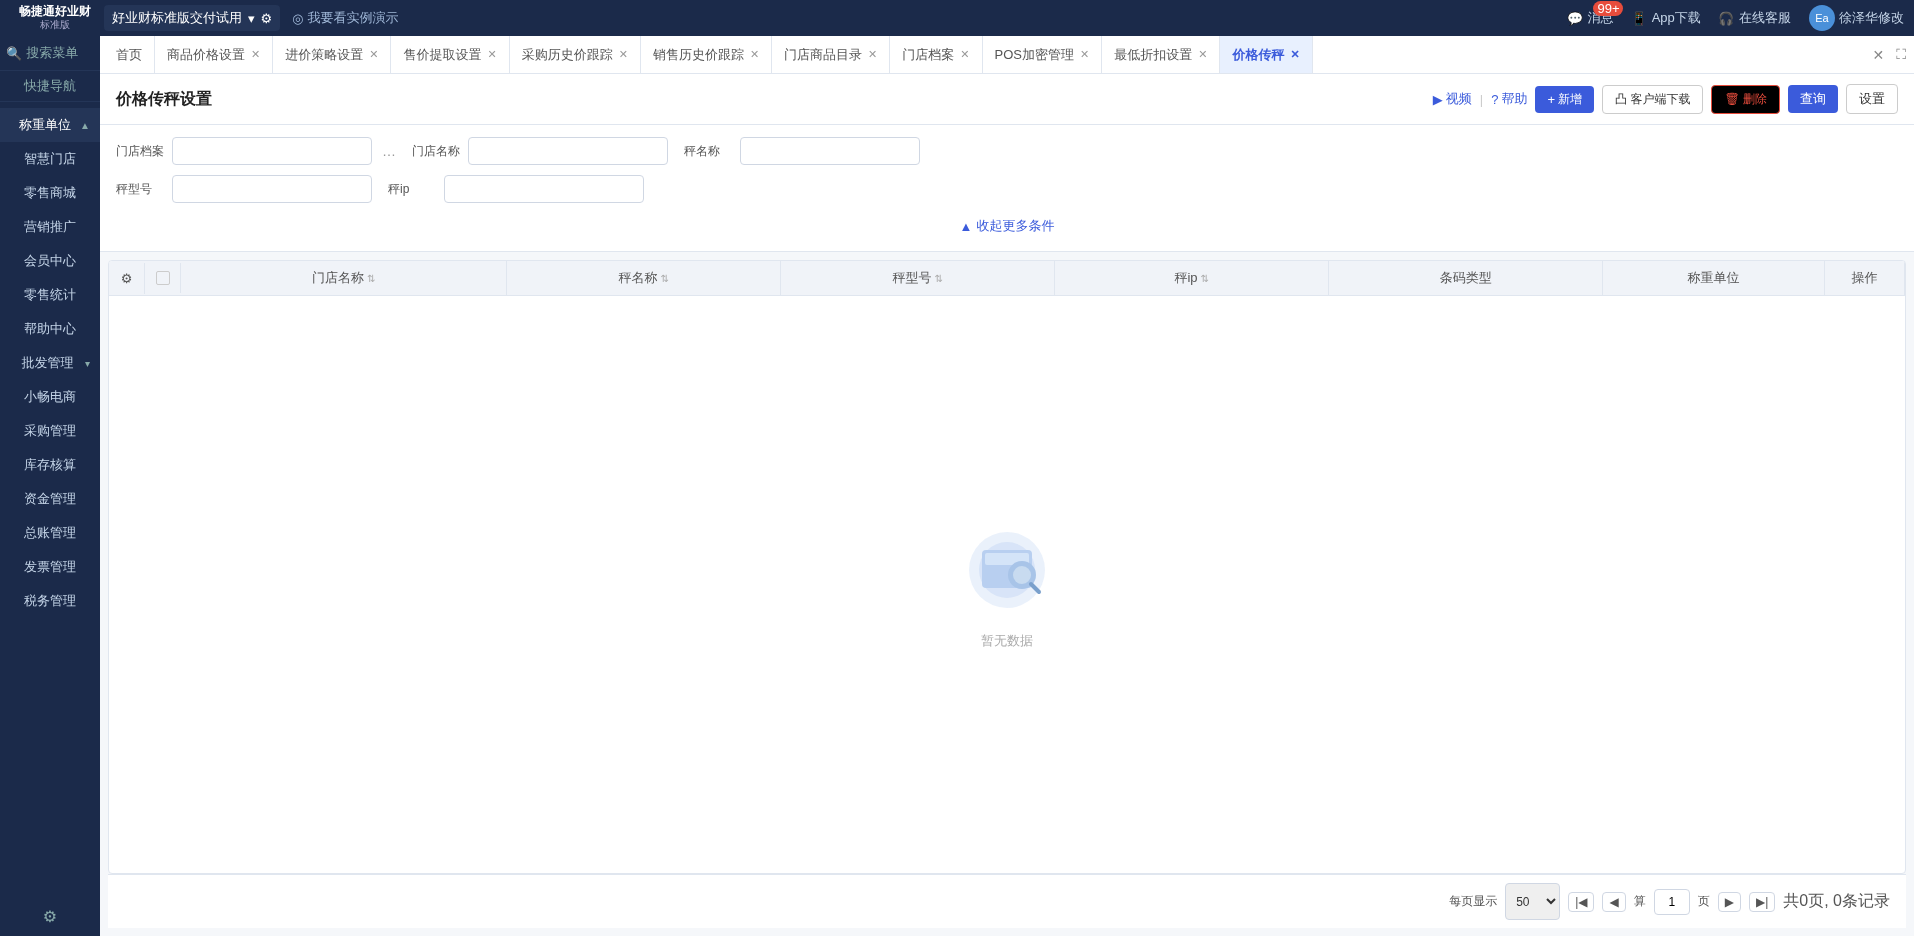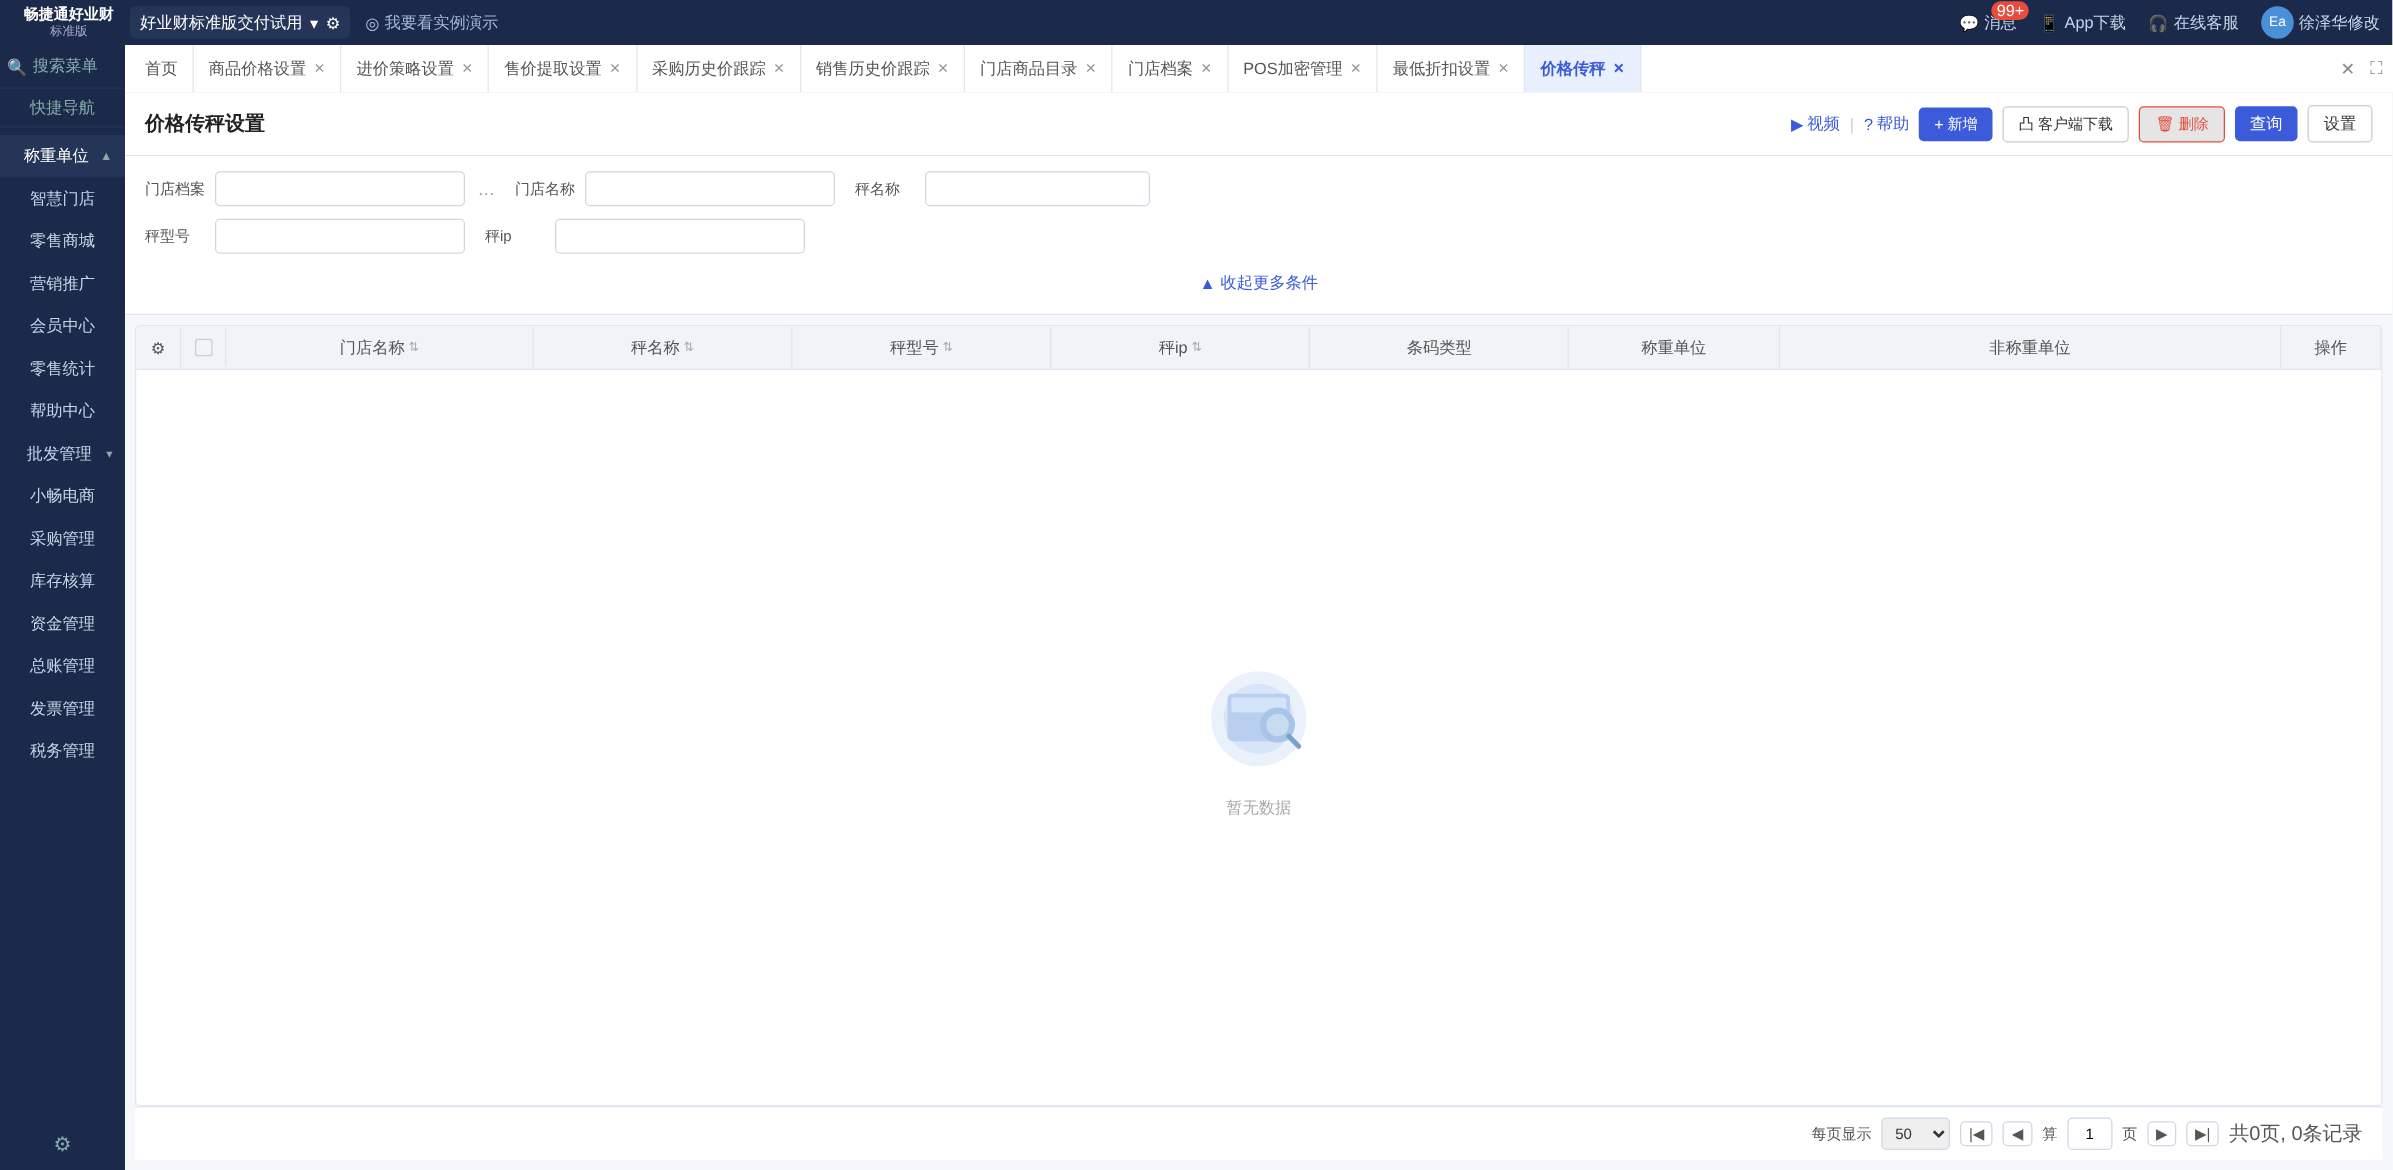--- a/index.html
+++ b/index.html
@@ -75,21 +75,21 @@
     .page-header {
       background: #fff; padding: 10px 16px; border-bottom: 1px solid #e0e6ef;
       display: flex; align-items: center; justify-content: space-between; flex-shrink: 0;
     }
     .page-title { font-size: 16px; font-weight: bold; color: #222; }
     .page-actions { display: flex; align-items: center; gap: 8px; }
     .page-action-link { display: flex; align-items: center; gap: 3px; color: #3b5bdb; font-size: 12px; cursor: pointer; }
     .divider-v { color: #ccc; }
     .btn-primary { background: #3b5bdb; color: #fff; border: none; border-radius: 4px; padding: 5px 12px; cursor: pointer; font-size: 12px; display: flex; align-items: center; gap: 3px; }
     .btn-outline { background: #fff; color: #333; border: 1px solid #ccc; border-radius: 4px; padding: 5px 12px; cursor: pointer; font-size: 12px; display: flex; align-items: center; gap: 3px; }
-    .btn-danger { background: #e5e5e5; color: #e74c3c; border: 1px solid #e74c3c; border-radius: 4px; padding: 5px 12px; cursor: pointer; font-size: 12px; display: flex; align-items: center; gap: 3px; }
+    .btn-danger { background: #000000; color: #e74c3c; border: 1px solid #e74c3c; border-radius: 4px; padding: 5px 12px; cursor: pointer; font-size: 12px; display: flex; align-items: center; gap: 3px; }
 
     
     .filter-section { background: #fff; padding: 12px 16px; border-bottom: 1px solid #e0e6ef; flex-shrink: 0; }
     .filter-row { display: flex; align-items: center; gap: 16px; margin-bottom: 10px; }
     .filter-item { display: flex; align-items: center; gap: 6px; }
     .filter-label { color: #555; font-size: 12px; white-space: nowrap; min-width: 50px; }
     .filter-input {
       border: 1px solid #d0d7e3; border-radius: 4px; padding: 4px 8px; font-size: 12px;
       color: #333; outline: none; height: 28px;
     }
@@ -130,21 +130,21 @@
 
     
     .pagination {
       display: flex; align-items: center; justify-content: flex-end; padding: 8px 16px;
       background: #fff; border-top: 1px solid #e0e6ef; gap: 8px; flex-shrink: 0;
       margin: 0 8px 8px 8px;
     }
     .pg-label { color: #555; font-size: 12px; }
     .pg-select {
       border: 1px solid #d0d7e3; border-radius: 4px; padding: 2px 6px; font-size: 12px;
-      height: 26px; color: #333;
+      height: 37px; color: #333;
     }
     .pg-btn { background: none; border: 1px solid #d0d7e3; border-radius: 4px; padding: 2px 6px; cursor: pointer; color: #555; font-size: 12px; }
     .pg-btn:disabled { color: #ccc; cursor: default; }
     .pg-input { border: 1px solid #d0d7e3; border-radius: 4px; padding: 2px 4px; width: 36px; text-align: center; font-size: 12px; height: 26px; }
     .pg-info { color: #555; font-size: 16px; }
 
     
     .checkbox { width: 14px; height: 14px; border: 1px solid #ccc; border-radius: 2px; }
 
     
@@ -386,23 +386,20 @@
           </div>
           <div class="th th-ip">
             <span>秤ip</span>
             <span class="sort-icon">⇅</span>
           </div>
           <div class="th th-barcode">
             <span>条码类型</span>
           </div>
           <div class="th th-weight-unit">
             <span>称重单位</span>
-          </div>
-          <div class="th th-non-weight">
-            <span>非称重单位</span>
           </div>
           <div class="th th-action">
             <span>操作</span>
           </div>
         </div>
 
         <div class="empty-state">
           <svg class="empty-illustration" viewBox="0 0 120 100">
             <circle cx="60" cy="50" r="38" fill="#dce8f8" opacity="0.6"></circle>
             <ellipse cx="60" cy="50" rx="28" ry="28" fill="#c5d8f5" opacity="0.5"></ellipse>

